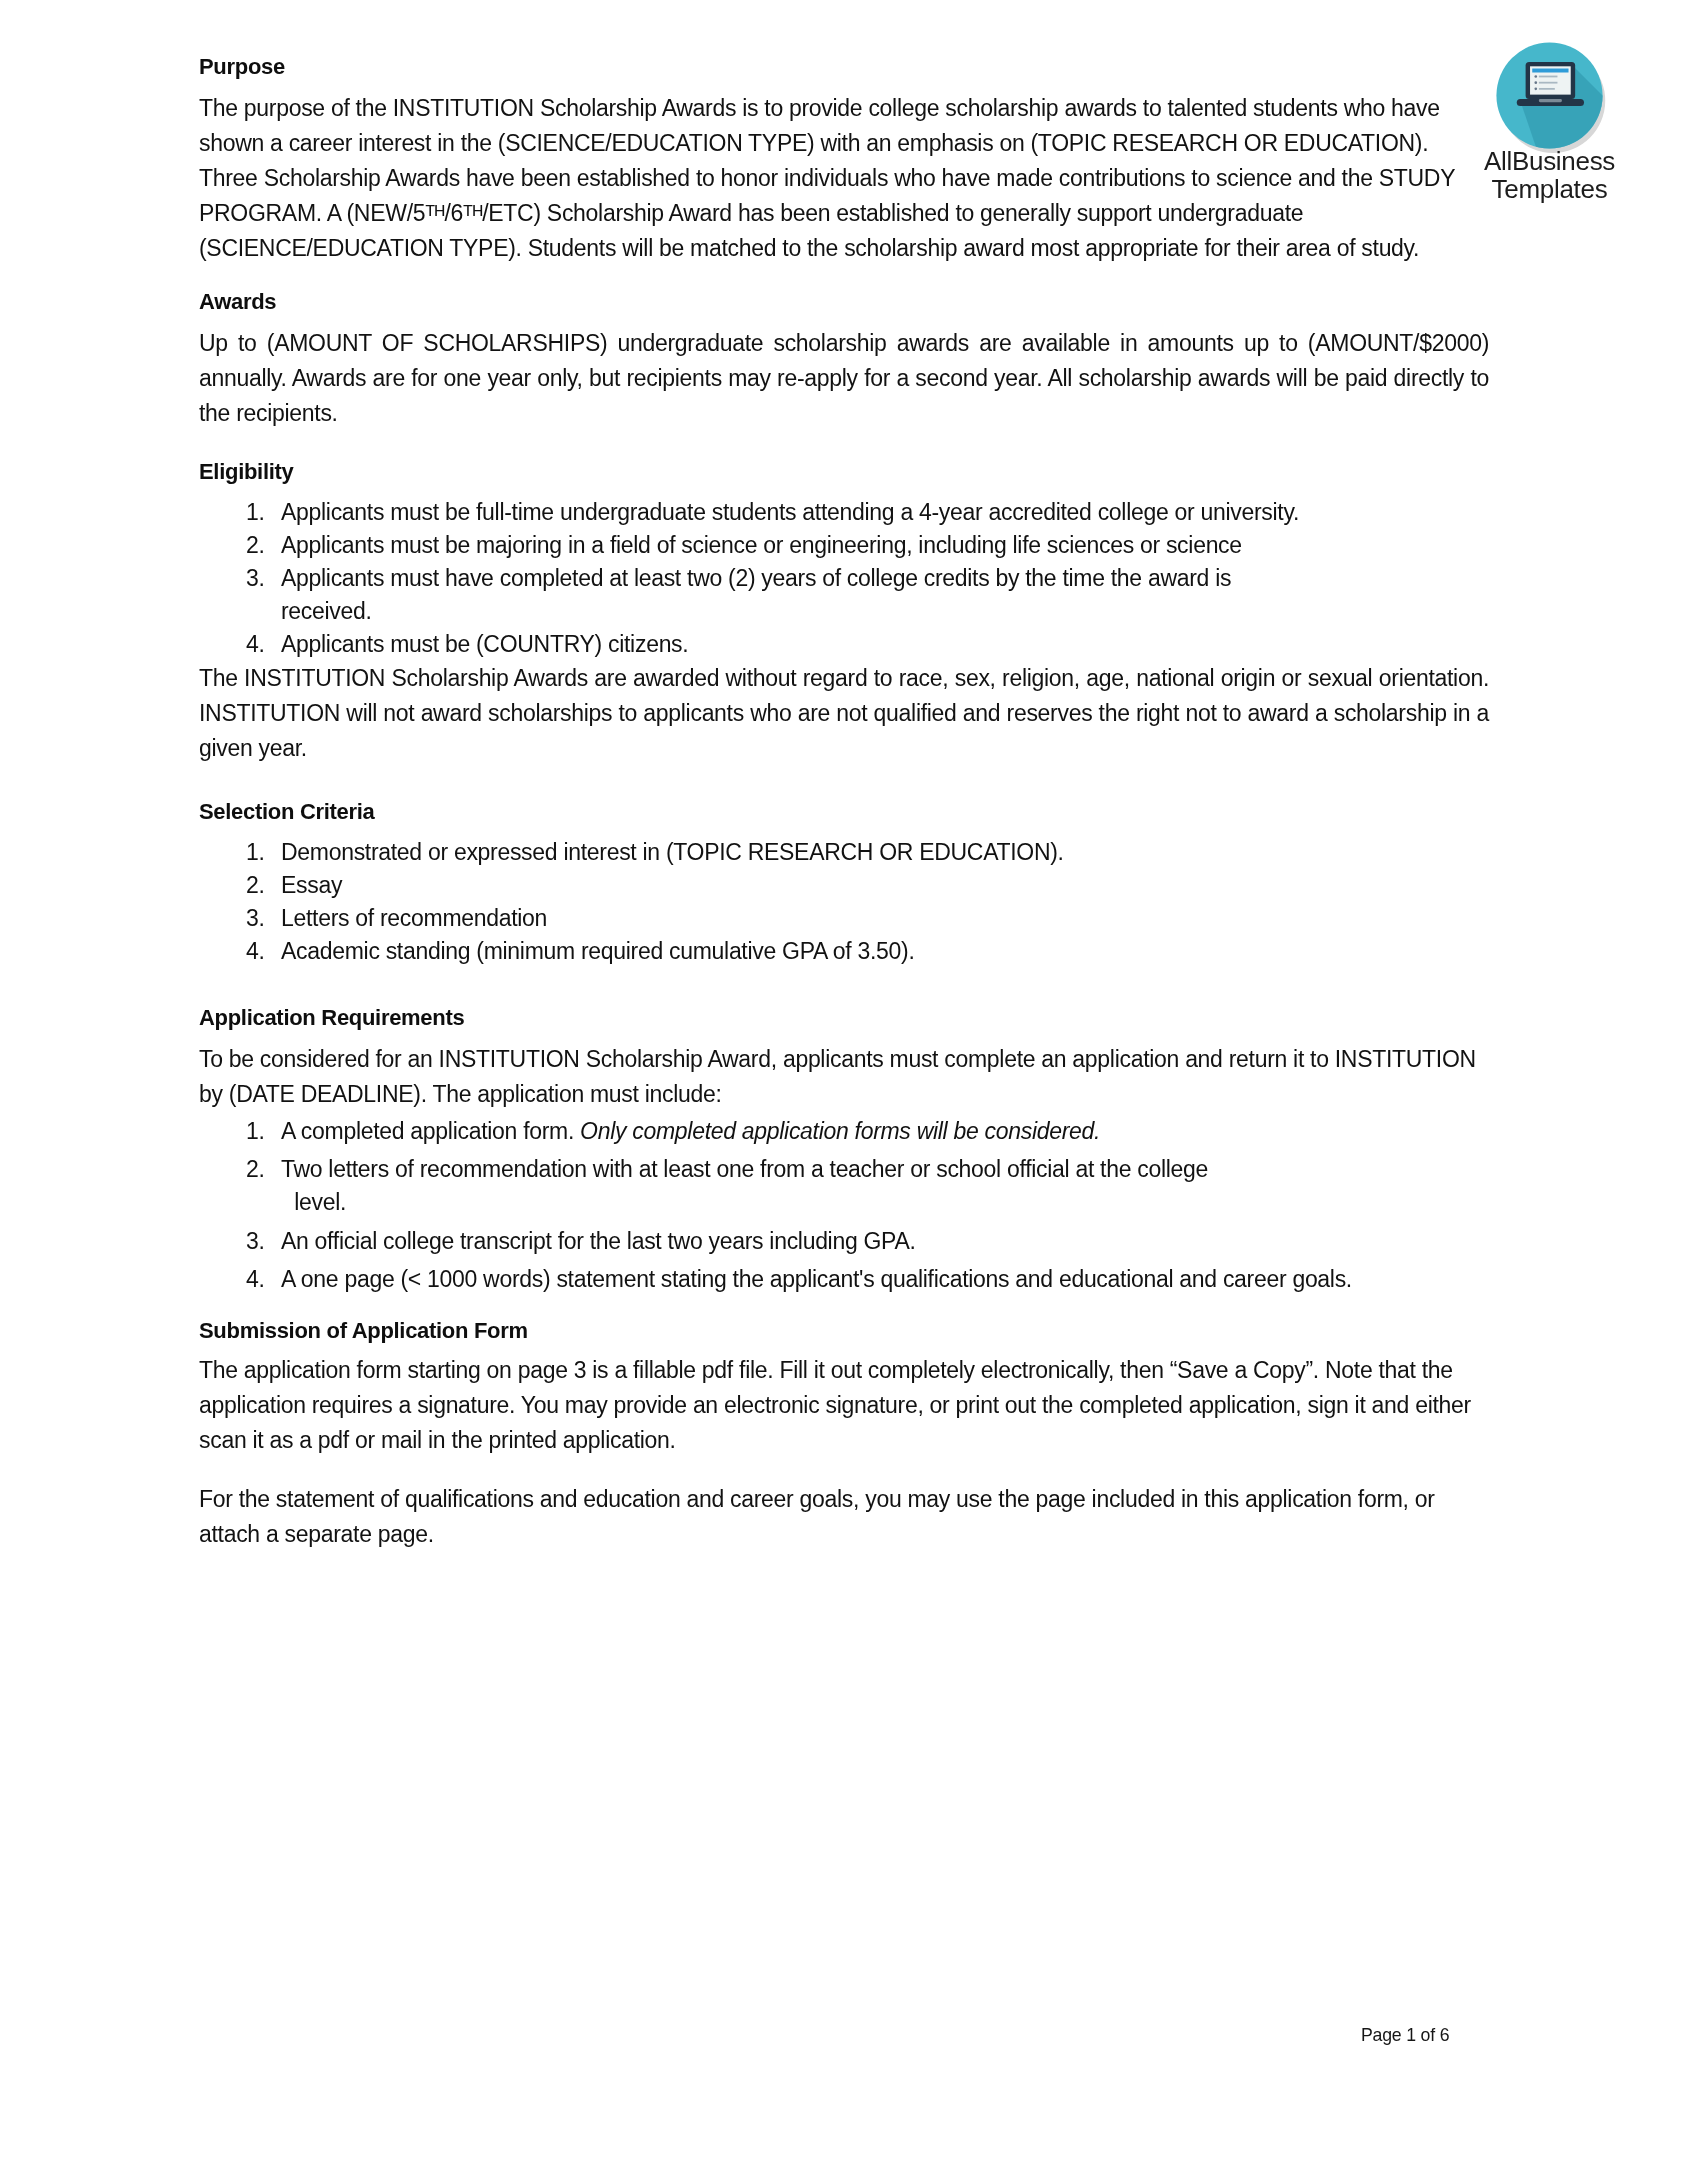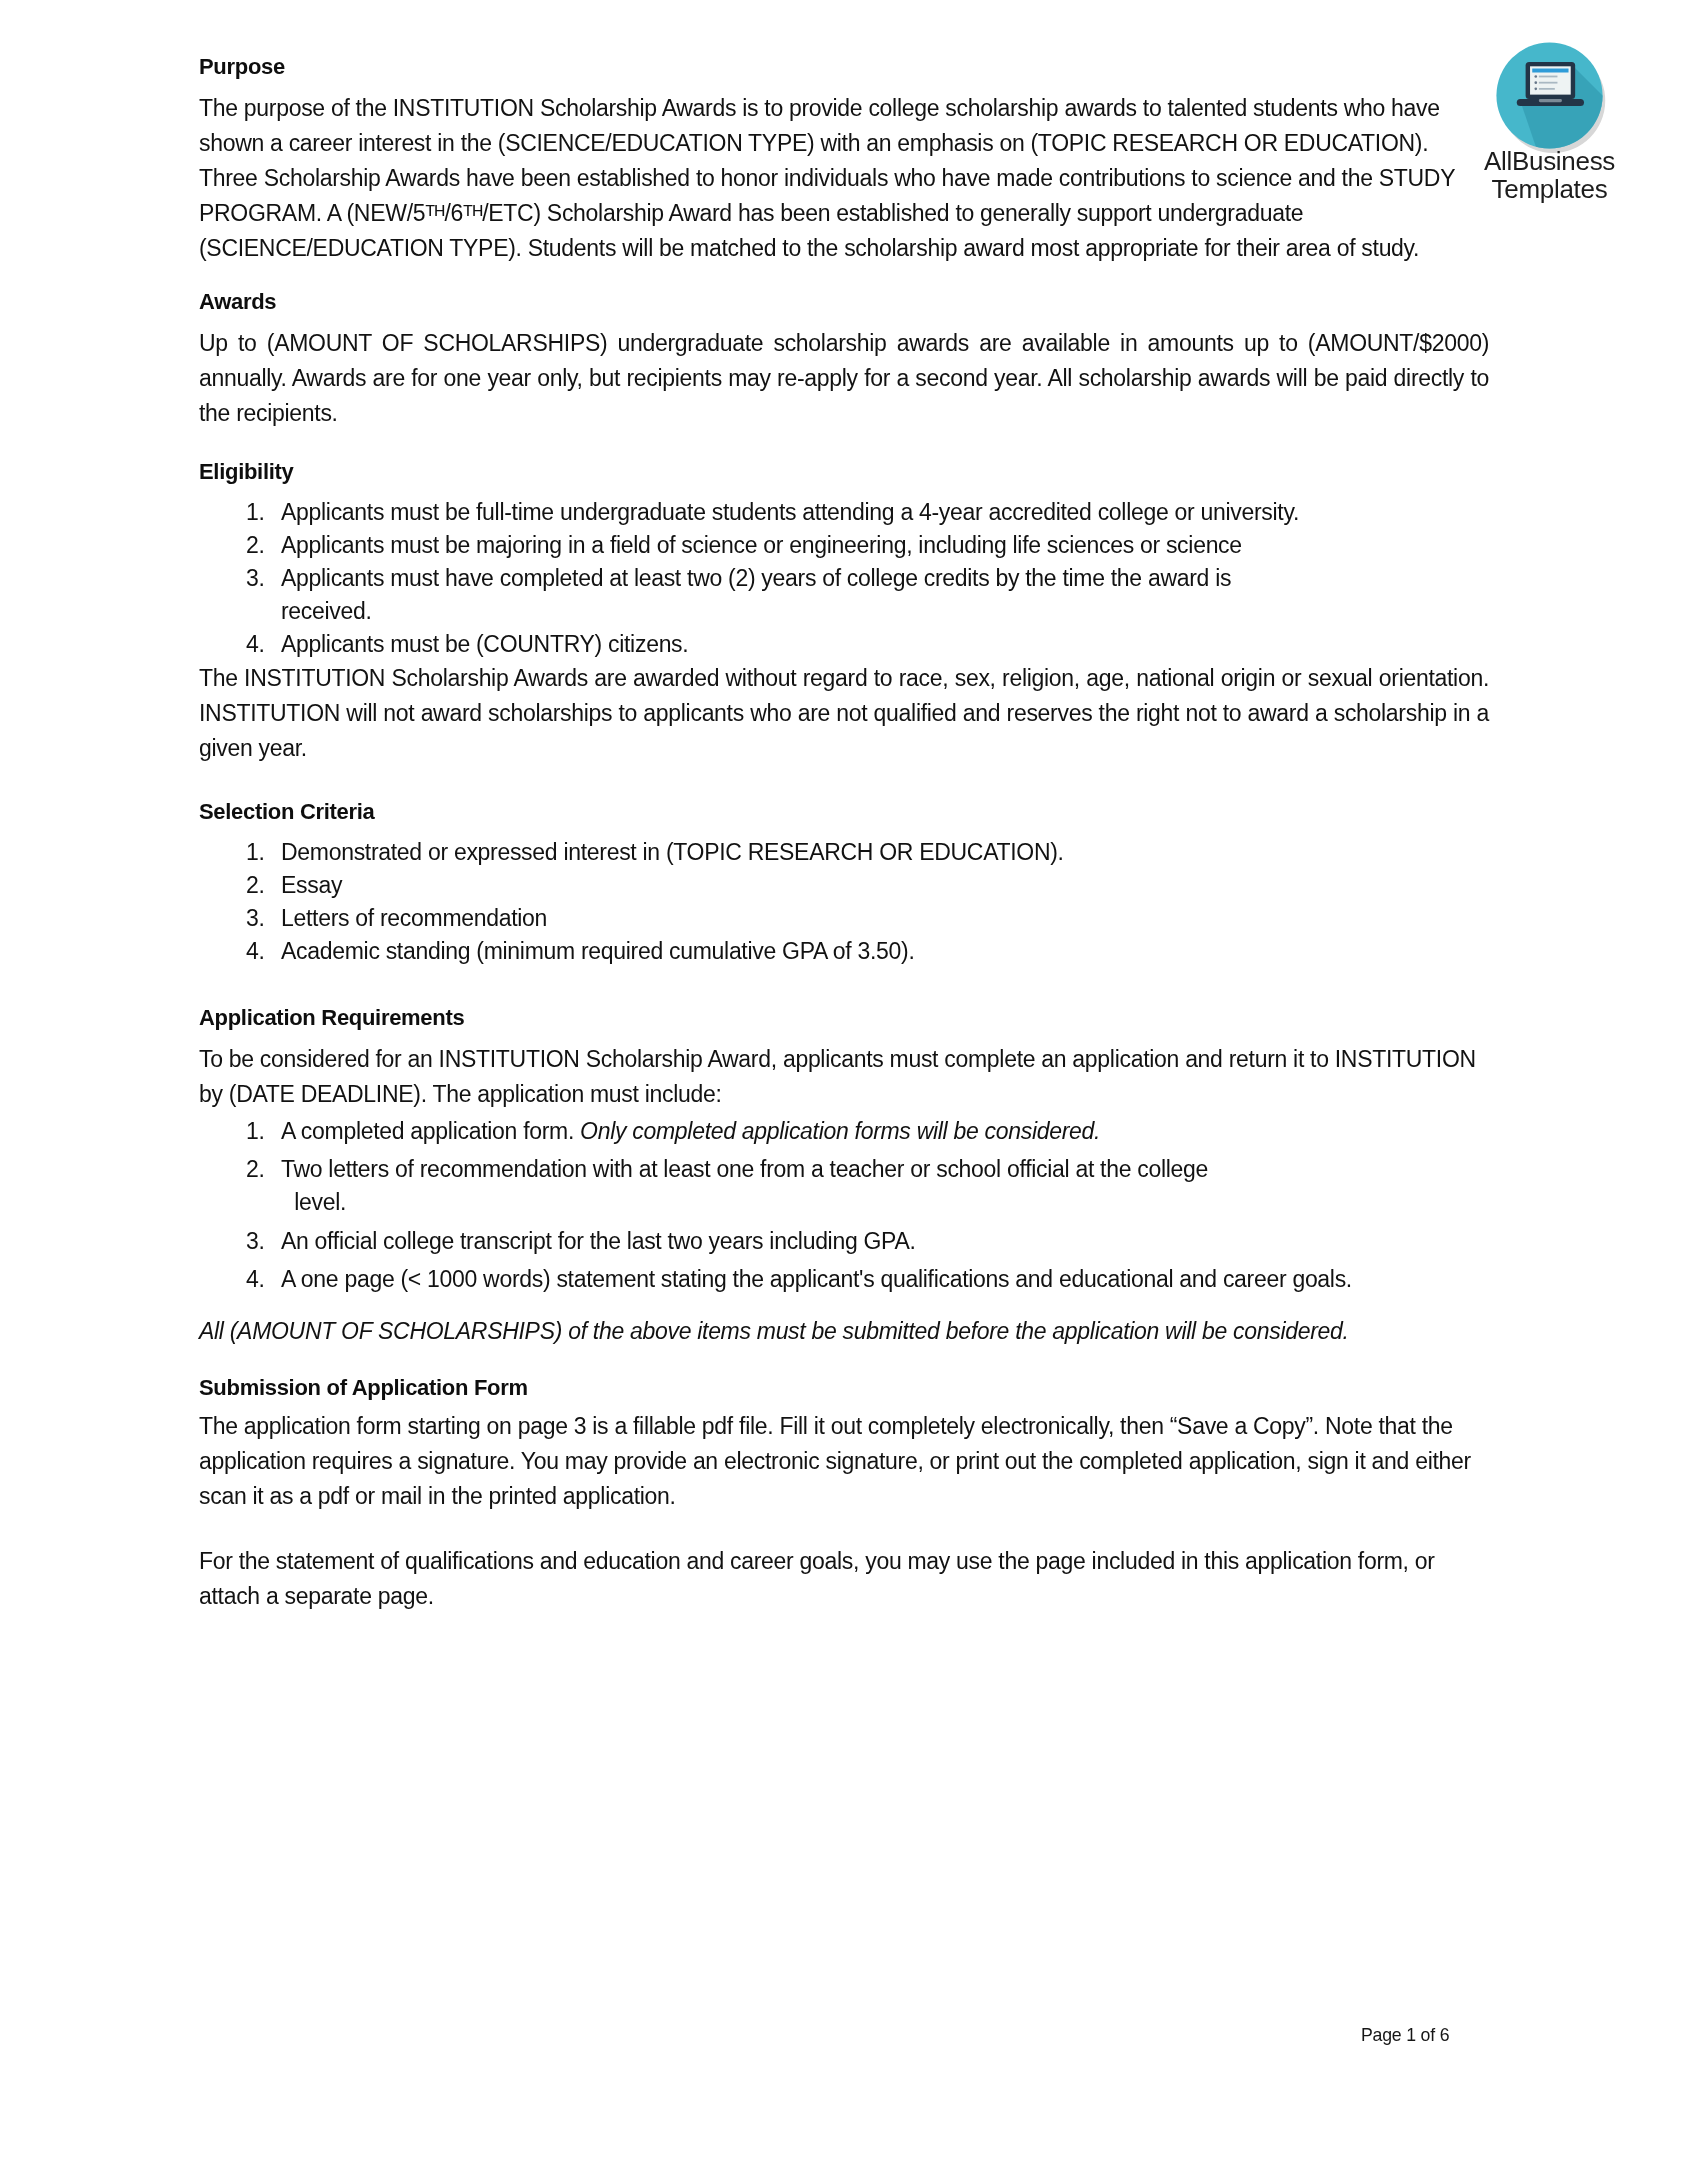--- a/index.html
+++ b/index.html
@@ -49,21 +49,21 @@
   .nitem .num{width:35px;margin-left:47px;flex:none;}
   .nitem .itxt{flex:1;}
   .cont{margin-left:0;}
   .cont.ind{margin-left:13.3px;}
   #app-list{margin-top:3.5px;}
   #app-list .nitem{margin-bottom:5.3px;line-height:33px;}
   .note-italic{
     margin-top:17.7px;font-style:italic;font-size:23px;line-height:35px;
     letter-spacing:-0.3px;
   }
-  #sub-para2{margin-top:30px;}
+  #sub-para2{margin-top:24px;}
   
   .footer-page{
     position:absolute;top:2025px;left:1361px;
     font-size:17.7px;letter-spacing:-0.2px;color:#161616;
   }
 </style>
 </head>
 <body>
 
 <div class="page">
@@ -169,21 +169,20 @@
       </div>
       <div class="nitem">
         <span class="num">3.</span>
         <div class="itxt">An official college transcript for the last two years including GPA.</div>
       </div>
       <div class="nitem">
         <span class="num">4.</span>
         <div class="itxt">A one page (&lt; 1000 words) statement stating the applicant's qualifications and educational and career goals.</div>
       </div>
     </div>
-    <p class="note-italic">All (AMOUNT OF SCHOLARSHIPS) of the above items must be submitted before the application will be considered.</p>
 
     <h2 class="sec" id="sub-h">Submission of Application Form</h2>
     <p class="body" id="sub-para1">The application form starting on page 3 is a fillable pdf file.  Fill it out completely electronically, then “Save a Copy”. Note that the application requires a signature.  You may provide an electronic signature, or print out the completed application, sign it and either scan it as a pdf or mail in the printed application.</p>
     <p class="body" id="sub-para2">For the statement of qualifications and education and career goals, you may use the page included in this application form, or attach a separate page.</p>
 
   </div>
 
   <div class="footer-page">Page 1 of 6</div>
 
 </div>

